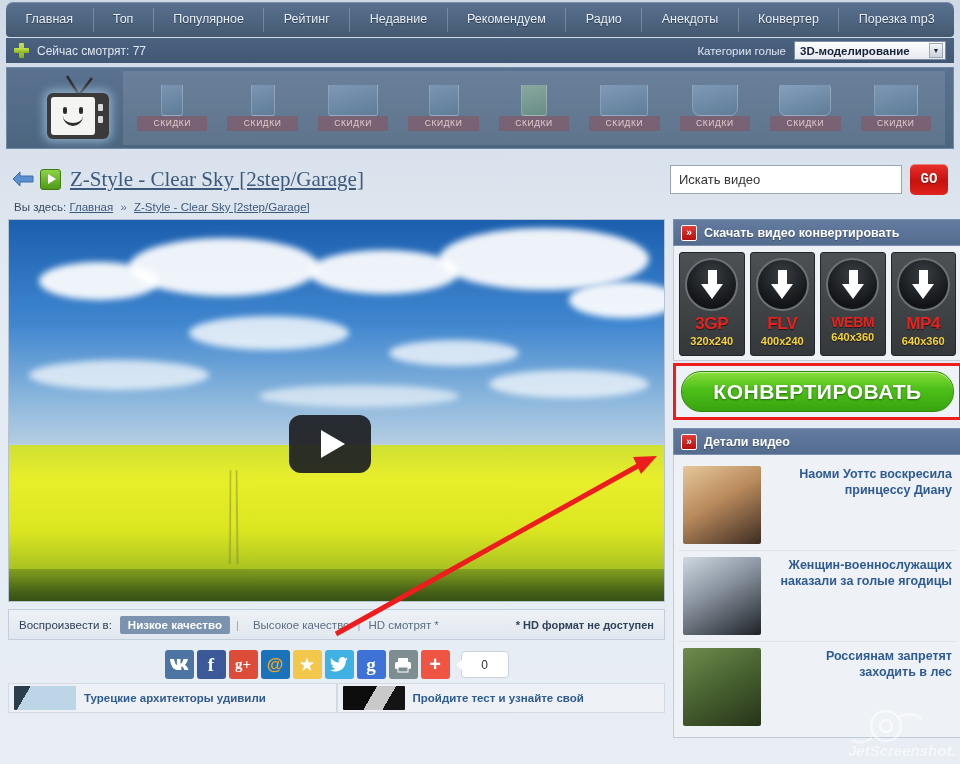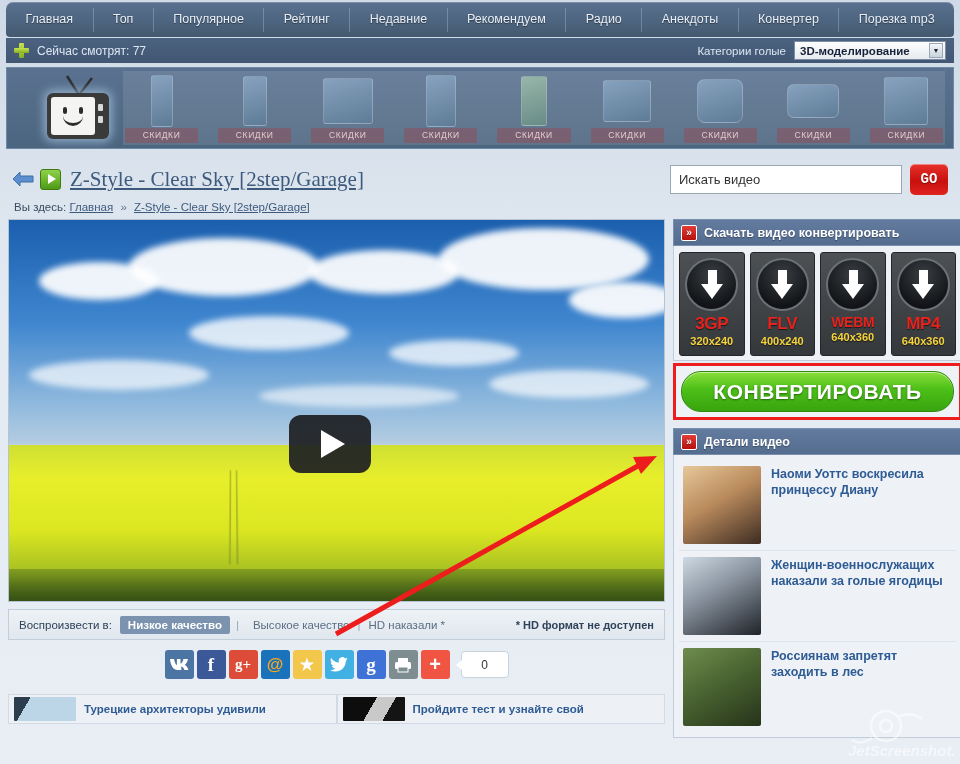--- a/index.html
+++ b/index.html
@@ -112,21 +112,21 @@
   .tv-smile {
     position: absolute; width: 20px; height: 10px; left: 12px; top: 19px;
     border-bottom: 3px solid #2b2b2b; border-radius: 0 0 14px 14px;
   }
   .tv-knobs { margin-left: 3px; }
   .tv-knob { width: 5px; height: 7px; background: #d9d9d9; border-radius: 1px; margin-bottom: 5px; }
 
   .banner-strip {
     flex: 1 1 auto; height: 74px; display: flex; gap: 20px;
     background: rgba(255,255,255,0.10);
-    padding: 2px;
+    padding: 14px;
   }
   .dev-cell {
     flex: 1 1 0; position: relative; display: flex;
     flex-direction: column; align-items: center; justify-content: flex-end;
     overflow: hidden;
   }
   .dev-shape {
     flex: 1 1 auto; width: 100%; display: flex; align-items: center; justify-content: center;
     opacity: .55;
   }
@@ -272,21 +272,21 @@
     font-size: 12px; color: #333; position: relative;
   }
   .share-count:before {
     content: ""; position: absolute; left: -6px; top: 8px;
     border-top: 5px solid transparent; border-bottom: 5px solid transparent;
     border-right: 6px solid #fff;
   }
 
   
   .bottom-strip {
-    width: 657px; margin-top: 15px; display: flex; 
+    width: 657px; margin-top: 4px; display: flex; 
     height: 30px; overflow: hidden;
   }
   .bn-card {
     flex: 1 1 0; background: #edf1f6; border: 1px solid #d2dbe5;
     display: flex; align-items: center; gap: 8px; padding: 3px 5px;
     overflow: hidden;
   }
   .bn-thumb { width: 62px; height: 24px; flex: 0 0 auto; border-radius: 1px; }
   .bn-text { font-size: 11.5px; color: #2e5b93; font-weight: bold; line-height: 13px; }
 
@@ -355,21 +355,21 @@
     text-shadow: 0 1px 2px rgba(0,0,0,.45);
     box-shadow: inset 0 1px 0 rgba(255,255,255,.5);
   }
   .details-head { margin-top: 8px; }
   .news-panel {
     border: 1px solid #c2cddb; border-top: none; background: #eef2f7;
     padding: 5px;
   }
   .news-item {
     display: flex; gap: 10px; padding: 6px 4px;
-    border-bottom: 1px solid #dde4ed; cursor: pointer;
+    border-bottom: 1px solid #dde4ed; cursor: pointer; text-align: right;
   }
   .news-item:last-child { border-bottom: none; }
   .news-thumb { width: 78px; height: 78px; flex: 0 0 auto; border-radius: 2px; }
   .news-title {
     font-size: 12.5px; font-weight: bold; color: #2e5b93; line-height: 16px;
   }
 
   
   .arrow-overlay {
     position: absolute; left: 0; top: 0; width: 960px; height: 764px;
@@ -526,21 +526,21 @@
       <div class="tracks"></div>
       <div class="darkstrip"></div>
     </div>
 
     <div class="quality-bar">
       <span class="q-label">Воспроизвести в:</span>
       <span class="q-active">Низкое качество</span>
       <span class="q-sep" style="margin:0 6px">|</span>
       <span class="q-opt">Высокое качество</span>
       <span class="q-sep">|</span>
-      <span class="q-opt">HD наказали *</span>
+      <span class="q-opt">HD смотрят *</span>
       <span class="q-note">* HD формат не доступен</span>
     </div>
 
     <div class="social-row">
       <div class="sb" style="background:#4c75a3">
         <svg width="20" height="13" viewBox="0 0 20 13">
             <path d="M1 1h4c.6 3.4 1.8 5.6 2.9 6.2V1h3.6v4.8c1.2-.2 2.5-2.2 2.9-4.8H19c-.5 2.9-2.1 4.9-3.2 5.7 1.1.7 2.9 2.4 3.6 5.3h-4c-.6-1.9-1.8-3.3-3.1-3.5V12H8.5C4.7 12 1.6 8.1 1 1z" fill="#fff"></path>
           </svg>
       </div>
       <div class="sb" style="background:#3b5998;font-size:19px;font-family:'Liberation Serif',serif">f</div>

